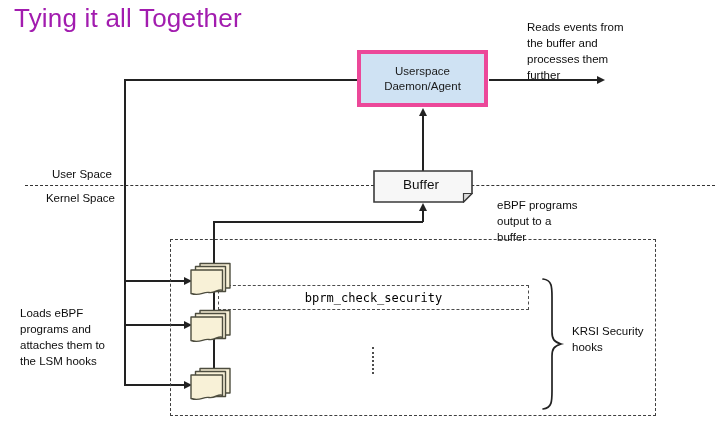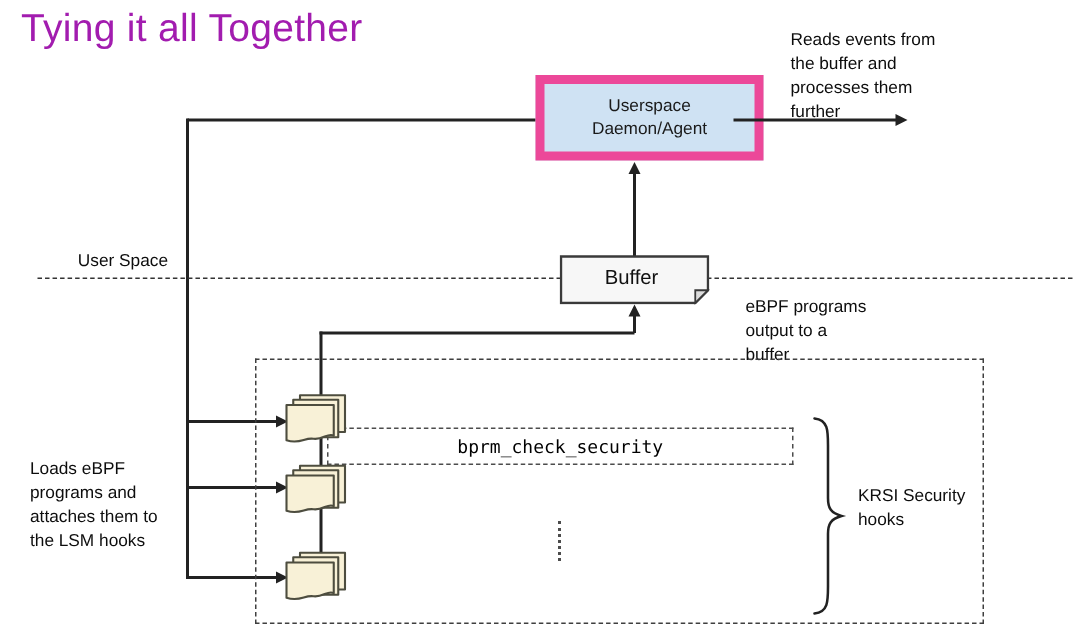--- a/index.html
+++ b/index.html
@@ -16,22 +16,22 @@
   
   .hline { height:1.5px; background:#222; }
   .vline { width:1.5px; background:#222; }
 
   
   .arrow-e { width:0; height:0; border-top:4px solid transparent; border-bottom:4px solid transparent; border-left:8px solid #222; }
   .arrow-n { width:0; height:0; border-left:4px solid transparent; border-right:4px solid transparent; border-bottom:8px solid #222; }
 
   
   #daemon-box {
-    left:357px; top:50px; width:152px; height:57px;
-    background:#cfe2f3; border:6px solid #ec4899;
+    left:357px; top:50px; width:131px; height:57px;
+    background:#cfe2f3; border:4px solid #ec4899;
     display:flex; align-items:center; justify-content:center; text-align:center;
     font-size:11.5px; line-height:15px; color:#1a1a1a;
   }
   #buffer-label {
     left:373px; top:177px; width:96px; text-align:center; font-size:13.5px; color:#111;
   }
 
   
   #divider { left:25px; top:185px; width:690px; height:0; border-top:1.6px dashed #333; }
 
@@ -89,20 +89,21 @@
   <div id="reads-label" class="abs small-label pre">Reads events from
 the buffer and
 processes them
 further</div>
 
   <div class="abs vline" style="left:422px; top:110px; height:61px;"></div>
   <div class="abs arrow-n" style="left:419px; top:108px;"></div>
 
   <div id="divider" class="abs"></div>
   <div id="userspace-label" class="abs small-label">User Space</div>
+  <div id="kernelspace-label" class="abs small-label">Kernel Space</div>
 
   <svg class="abs" style="left:373px; top:170px;" width="100" height="33" viewBox="0 0 100 33">
     <path d="M1,1 H99 V23.5 L90.5,32 H1 Z" fill="#f7f7f7" stroke="#3a3a3a" stroke-width="1.6"></path>
     <path d="M99,23.5 L90.5,23.5 L90.5,32 Z" fill="#dcdcdc" stroke="#3a3a3a" stroke-width="1.2"></path>
   </svg>
   <div id="buffer-label" class="abs">Buffer</div>
 
   <div class="abs arrow-n" style="left:419px; top:203px;"></div>
   <div class="abs vline" style="left:422px; top:205px; height:17px;"></div>
   <div class="abs hline" style="left:213px; top:221px; width:210px;"></div>

